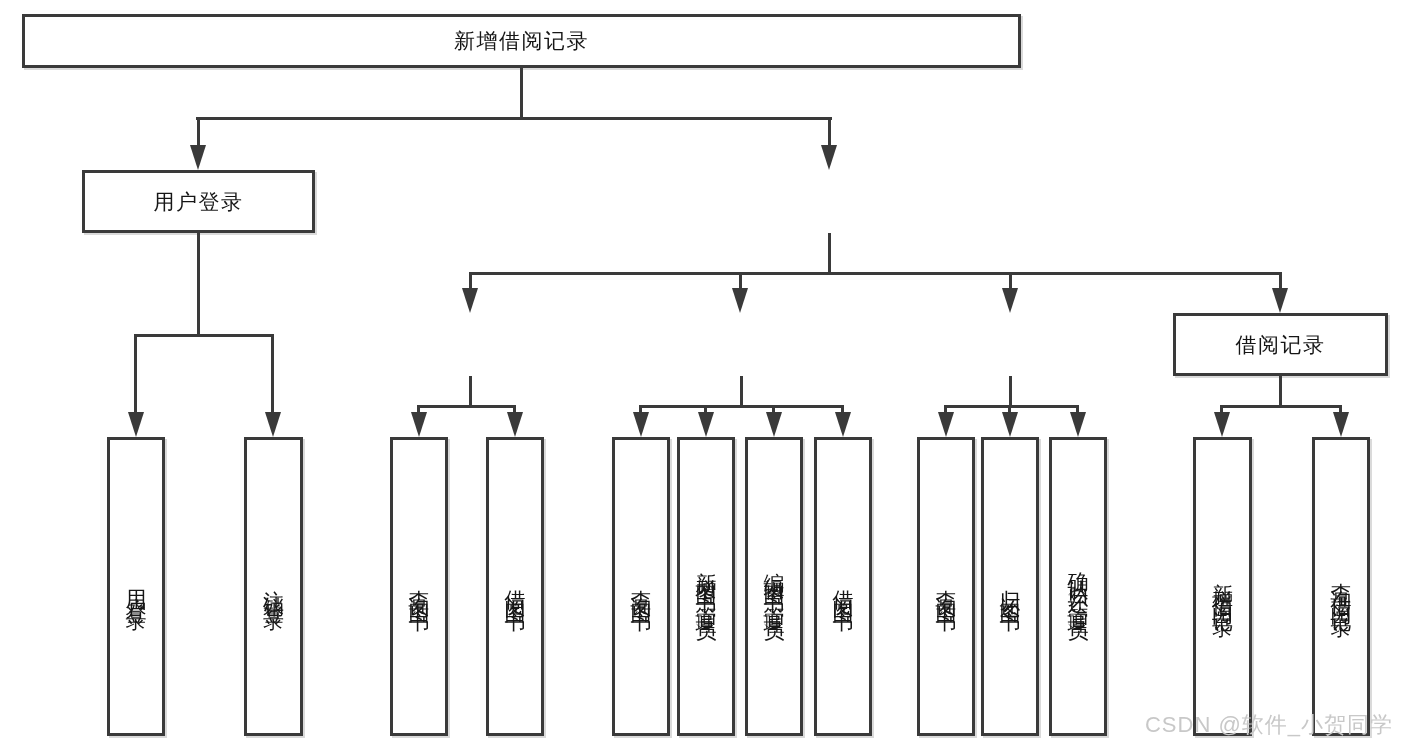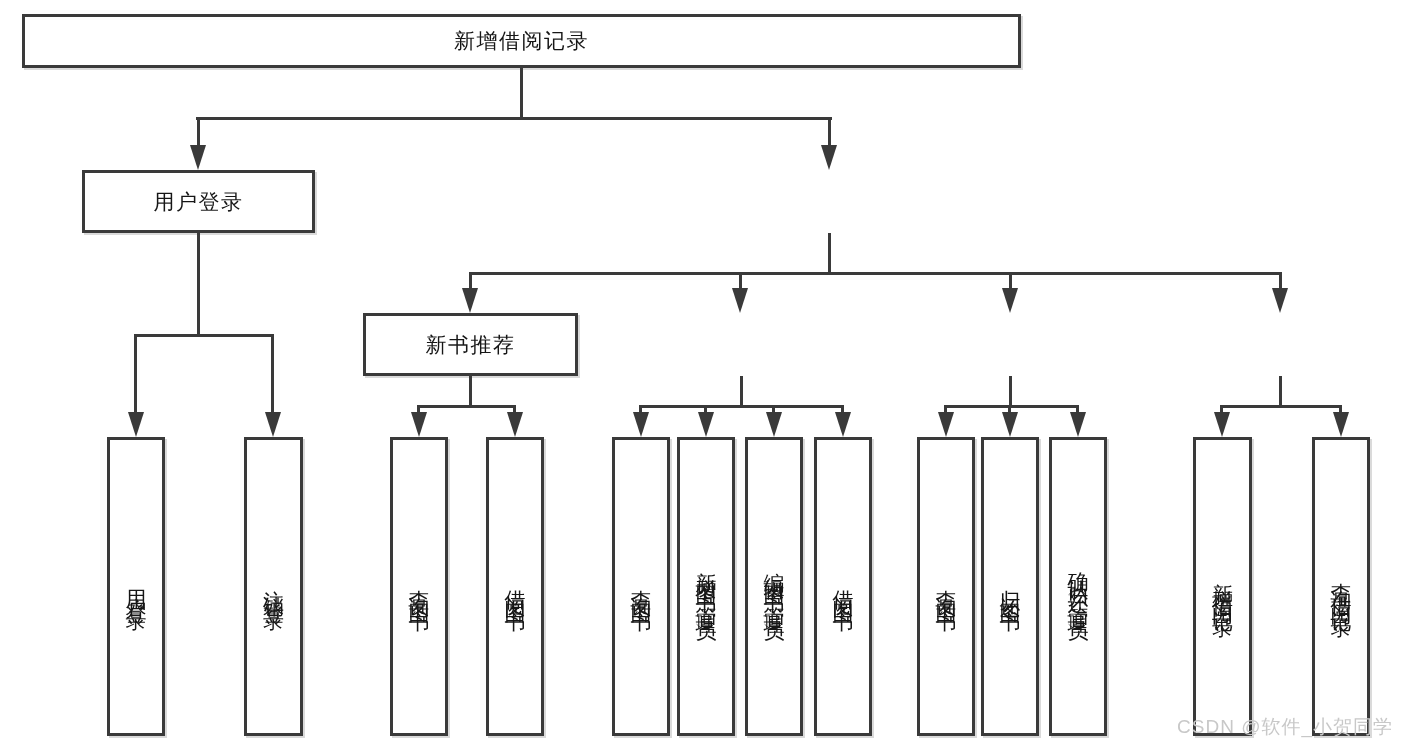--- a/index.html
+++ b/index.html
@@ -18,21 +18,21 @@
     font-size:21px; letter-spacing:7px; color:#161616;
   }
   .vline { position:absolute; width:3px; background:#3a3a3a; }
   .hline { position:absolute; height:3px; background:#3a3a3a; }
   .arrow {
     position:absolute; width:0; height:0;
     border-left:8px solid transparent; border-right:8px solid transparent;
     border-top:25px solid #3a3a3a;
   }
   .watermark {
-    position:absolute; right:12px; bottom:7px; font-size:19px;
+    position:absolute; right:12px; bottom:7px; font-size:22px;
     color:#c8c8c8; letter-spacing:1px; z-index:5; white-space:nowrap;margin-top:12px;
   }
 </style>
 </head>
 <body>
 
 <div class="canvas">
 
   <div class="box" style="left:22px; top:14px; width:999px; height:54px;">新增借阅记录</div>
 
@@ -56,21 +56,21 @@
   <div class="hline" style="left:469px; top:272px; width:813px;"></div>
   <div class="vline" style="left:469px; top:272px; height:17px;"></div>
   <div class="vline" style="left:739px; top:272px; height:17px;"></div>
   <div class="vline" style="left:1009px; top:272px; height:17px;"></div>
   <div class="vline" style="left:1279px; top:272px; height:17px;"></div>
   <div class="arrow" style="left:462px; top:288px;"></div>
   <div class="arrow" style="left:732px; top:288px;"></div>
   <div class="arrow" style="left:1002px; top:288px;"></div>
   <div class="arrow" style="left:1272px; top:288px;"></div>
 
-  <div class="box" style="left:363px; top:313px; width:215px; height:63px;">新书推荐</div>
+  <div class="box" style="left:1173px; top:313px; width:215px; height:63px;">借阅记录</div>
 
   <div class="vline" style="left:469px; top:376px; height:32px;"></div>
   <div class="hline" style="left:417px; top:405px; width:99px;"></div>
   <div class="vline" style="left:417px; top:405px; height:10px;"></div>
   <div class="vline" style="left:513px; top:405px; height:10px;"></div>
   <div class="arrow" style="left:411px; top:412px;"></div>
   <div class="arrow" style="left:507px; top:412px;"></div>
 
   <div class="vline" style="left:740px; top:376px; height:32px;"></div>
   <div class="hline" style="left:639px; top:405px; width:205px;"></div>

